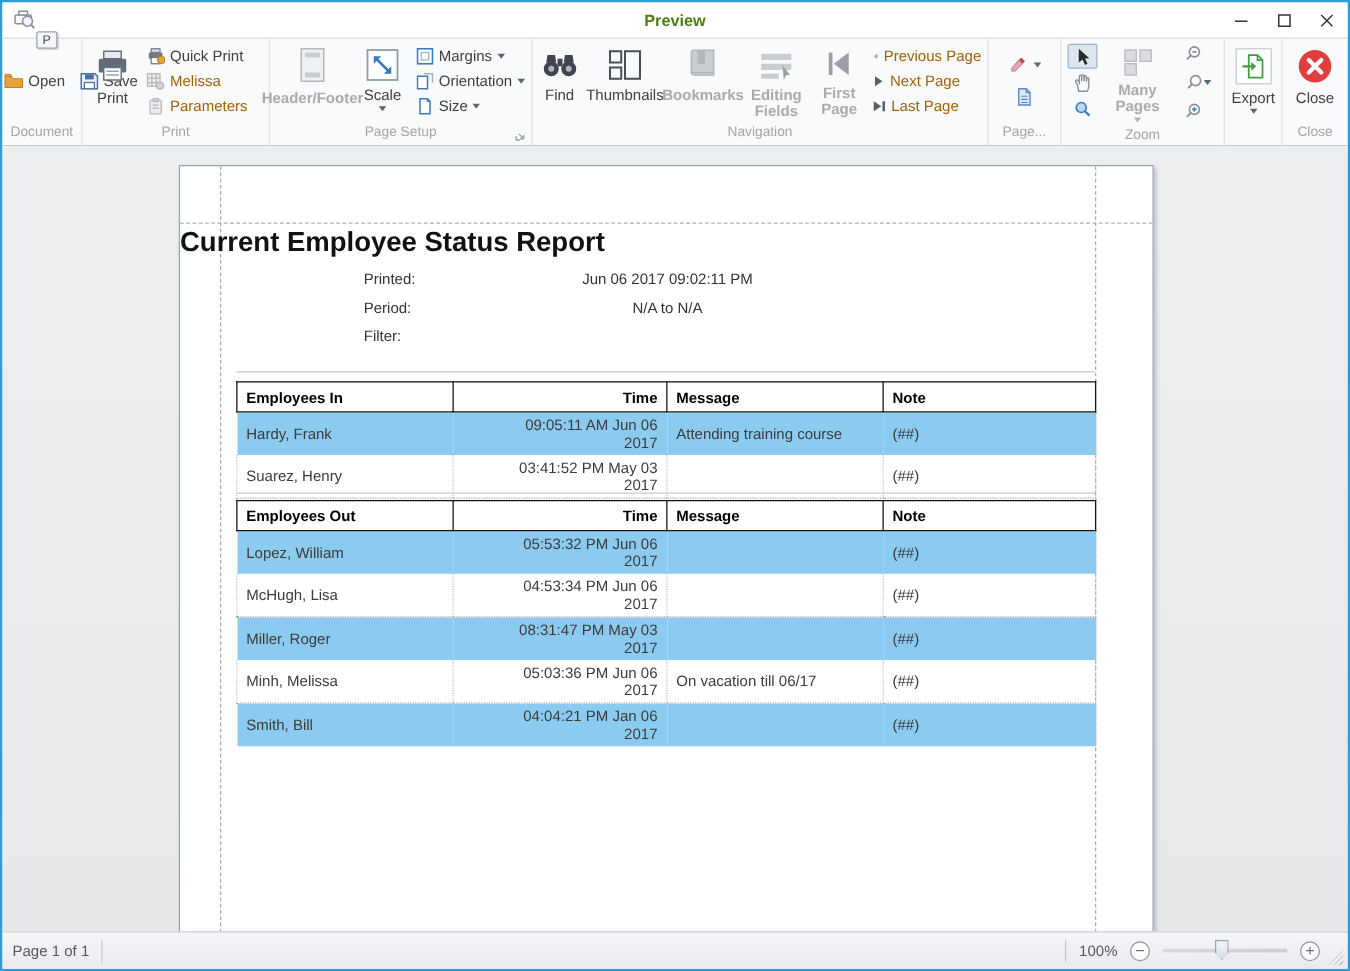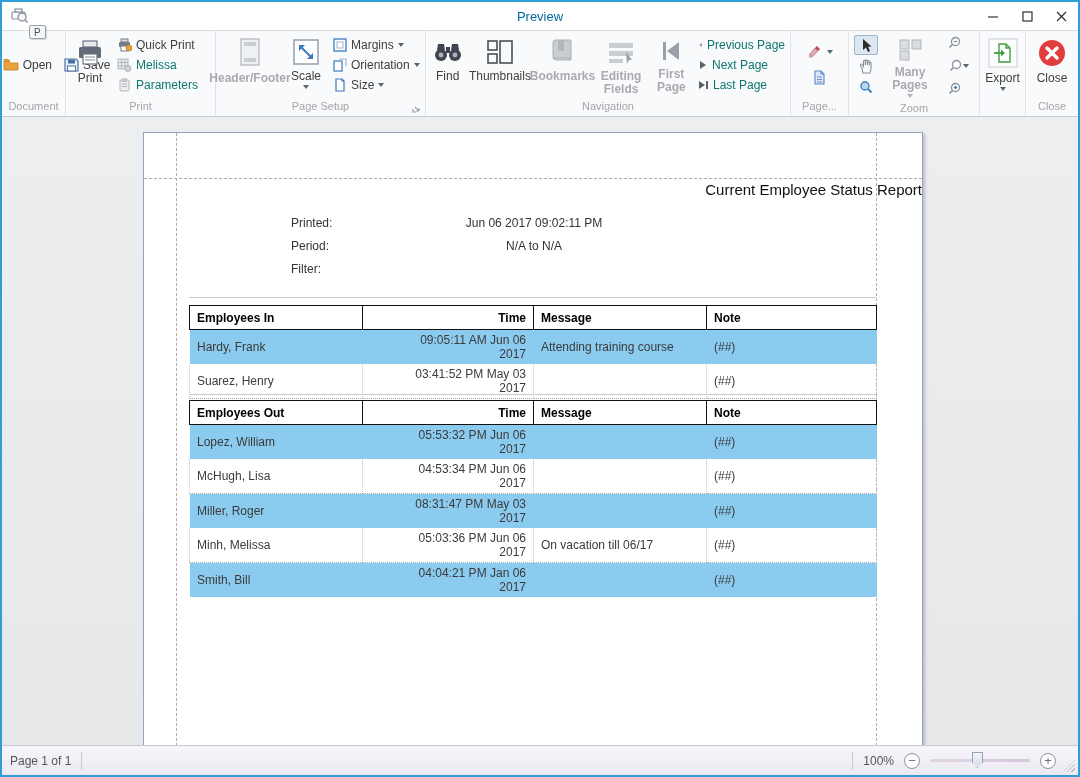--- a/index.html
+++ b/index.html
@@ -4,50 +4,50 @@
 <style>
   * { margin:0; padding:0; box-sizing:border-box; }
   html,body { width:1080px; height:777px; font-family:"Liberation Sans", sans-serif; }
   #window {
     width:1080px; height:777px; background:#fff;
     border:2px solid var(--win-border); display:flex; flex-direction:column; position:relative;
   }
   
   #titlebar { height:29px; background:#fff; display:flex; align-items:center; position:relative; border-bottom:1px solid #d9dcdf; flex:0 0 29px; }
   .tb-icon { margin-left:7px; width:20px; height:20px; }
-  #title { position:absolute; left:0; right:0; text-align:center; font-size:13px; font-weight:400; color:#0369a1; }
+  #title { position:absolute; left:0; right:0; text-align:center; font-size:13px; font-weight:700; color:#4d7c0f; }
   .win-controls { margin-left:auto; display:flex; height:100%; z-index:2; }
   .win-btn { width:34px; height:100%; display:flex; align-items:center; justify-content:center; }
   .win-btn svg { stroke:#333; stroke-width:1.2; fill:none; }
   .keytip { position:absolute; left:27px; top:23px; z-index:5; background:#f4f5f6; border:1px solid #9aa0a8; border-radius:2px;
             font-size:10px; color:#4a4f57; padding:0 4px; height:14px; line-height:13px; box-shadow:1px 1px 1px rgba(0,0,0,.15); }
   
   #ribbon { height:86px; flex:0 0 86px; background:#f9fafb; display:flex; border-bottom:1px solid #c3cad3; }
   .rgroup { display:flex; flex-direction:column; border-right:1px solid #e2e4e7; }
   .rgroup-content { flex:1; display:flex; align-items:stretch; padding:2px 1px; }
   .rgroup-caption { flex:0 0 17px; font-size:11px; color:#a3a5a8; text-align:center; line-height:15px; position:relative; }
   .bigbtn { display:flex; flex-direction:column; align-items:center; justify-content:flex-start; padding-top:5px; font-size:12px; color:#3f3f3f; text-align:center; line-height:13px; }
   .bigbtn .lbl { margin-top:4px; }
   .bigbtn.disabled { color:#a8aaad;font-weight:bold; }
   .smallcol { display:flex; flex-direction:column; justify-content:center; gap:2px; }
   .smallbtn { display:flex; align-items:center; gap:4px; font-size:12px; color:#3f3f3f; padding:2px 4px; white-space:nowrap; }
-  .smallbtn.disabled { color:#0f766e; }
+  .smallbtn.disabled { color:#a16207; }
   .caret { width:0; height:0; border-left:3.5px solid transparent; border-right:3.5px solid transparent; border-top:4px solid #5a6574; display:inline-block; }
   .disabled .caret { border-top-color:#b3b6ba; }
   .caret-under { margin-top:2px; }
   .launcher { position:absolute; right:4px; bottom:3px; }
   .toolbtn { width:24px; height:20px; display:flex; align-items:center; justify-content:center; border-radius:2px; }
   .toolbtn.selected { background:#dde7f2; border:1px solid #9db4cb; }
   
   #viewport { flex:1; background:linear-gradient(#eceef0,#e6e8ea); position:relative; overflow:hidden; }
   #page { position:absolute; left:141px; top:15px; width:780px; height:640px; background:#fff;
           border:1px solid #98a2ba; box-shadow:2px 2px 3px rgba(90,100,130,.35); }
   .guide-v { position:absolute; top:0; bottom:0; width:0; border-left:1px dashed #adadad; }
   .guide-h { position:absolute; left:0; right:0; height:0; border-top:1px dashed #adadad; }
-  #report-title { position:absolute; top:48px; left:0; width:100%; text-align:right; font-size:15px; font-weight:400; color:#111; }
+  #report-title { position:absolute; top:48px; left:0; width:100%; text-align:left; font-size:22px; font-weight:700; color:#111; }
   .fieldrow { position:absolute; left:0; width:100%; font-size:12px; color:#333; }
   .fieldrow .flabel { position:absolute; left:147px; }
   .fieldrow .fvalue { position:absolute; left:200px; width:380px; text-align:center; }
   .band-sep { position:absolute; left:45px; width:687px; border-top:1px solid #c9c9c9; }
   .rtable { position:absolute; left:45px; width:687px; border-collapse:collapse; table-layout:fixed; font-size:12px; color:#3b3b3b; }
   .rtable th { border:1.5px solid #111; font-weight:700; color:#000; text-align:left; padding:3px 7px; height:24px; background:#fff; }
   .rtable td { padding:3px 7px; height:24px; border-bottom:1px dotted #ababab; border-left:1px dotted #c2c2c2; border-right:1px dotted #c2c2c2; }
   .rtable tr.hl td { border-left-color:transparent; border-right-color:transparent; border-bottom:none; }
   .rtable .col-time { text-align:right;padding-left:48px; }
   

